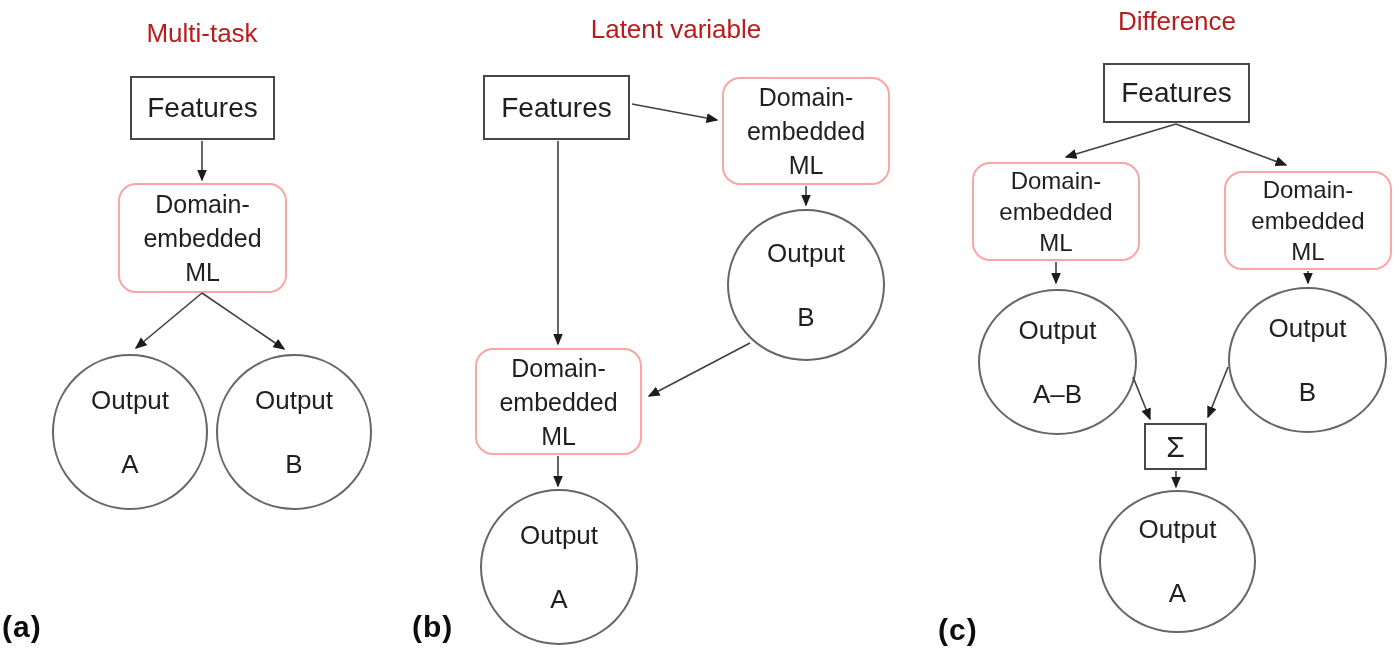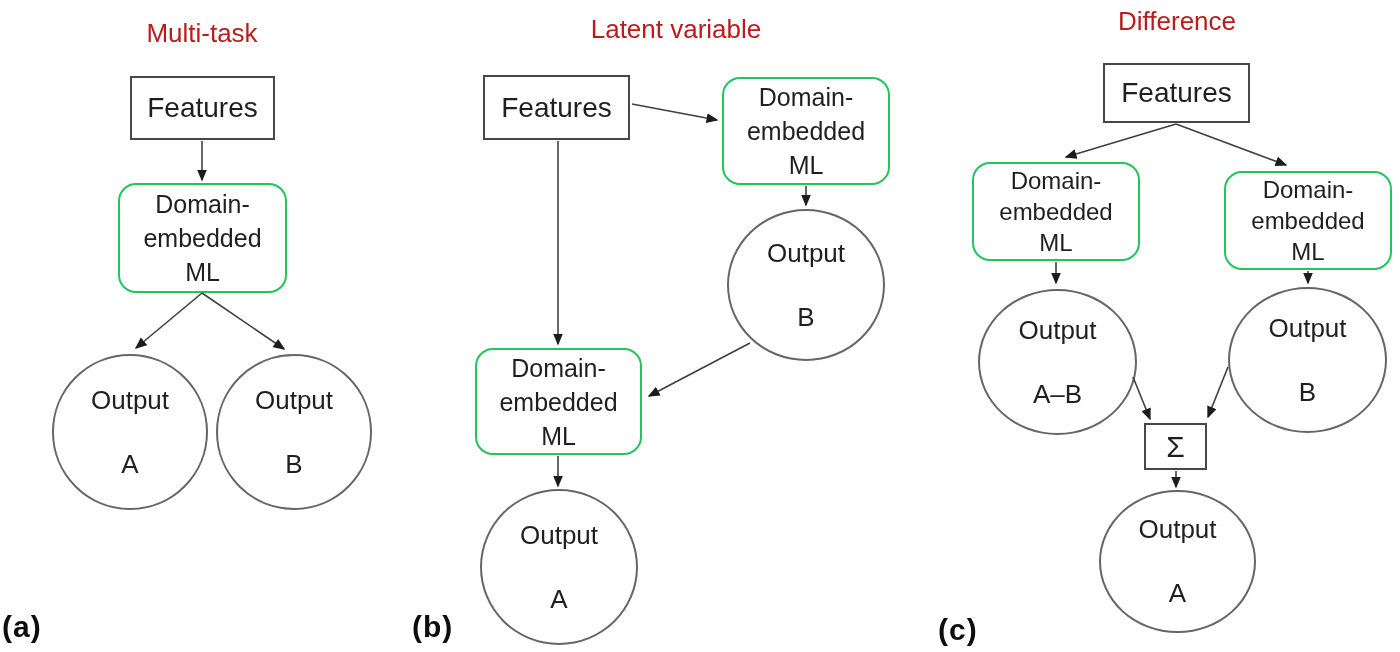--- a/index.html
+++ b/index.html
@@ -16,21 +16,21 @@
     position: absolute;
     display: flex;
     flex-direction: column;
     align-items: center;
     justify-content: center;
     text-align: center;
     background: #ffffff;
     box-sizing: border-box;
   }
   .rect    { border: 2px solid #474747; }
-  .rounded { border: 2px solid #22c55e; border-radius: 18px; }
+  .rounded { border: 2px solid #fca5a5; border-radius: 18px; }
   .circle  { border: 2px solid #666666; border-radius: 50%; }
   .panel-title {
     position: absolute;
     text-align: center;
     font-size: 26px;
     color: #b91c1c;
     width: 220px;
   }
   .panel-label {
     position: absolute;

